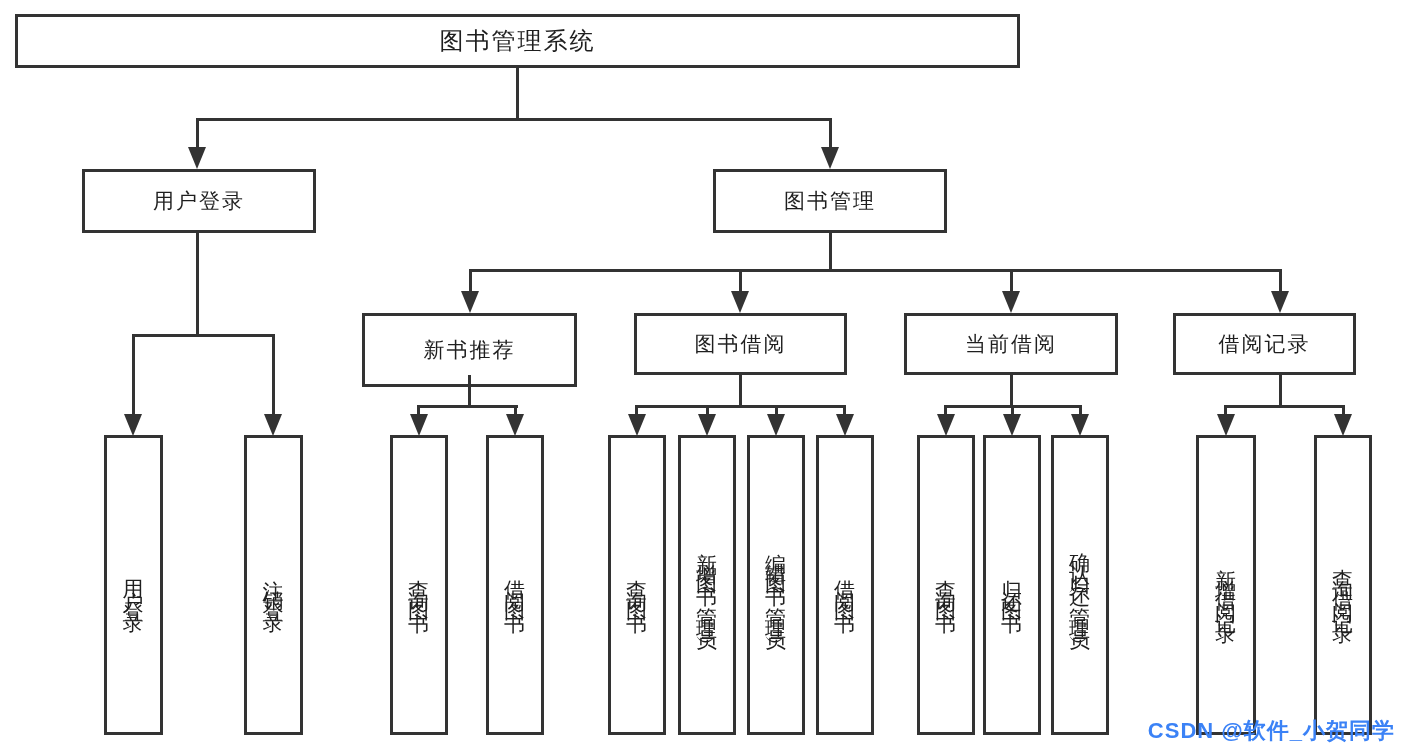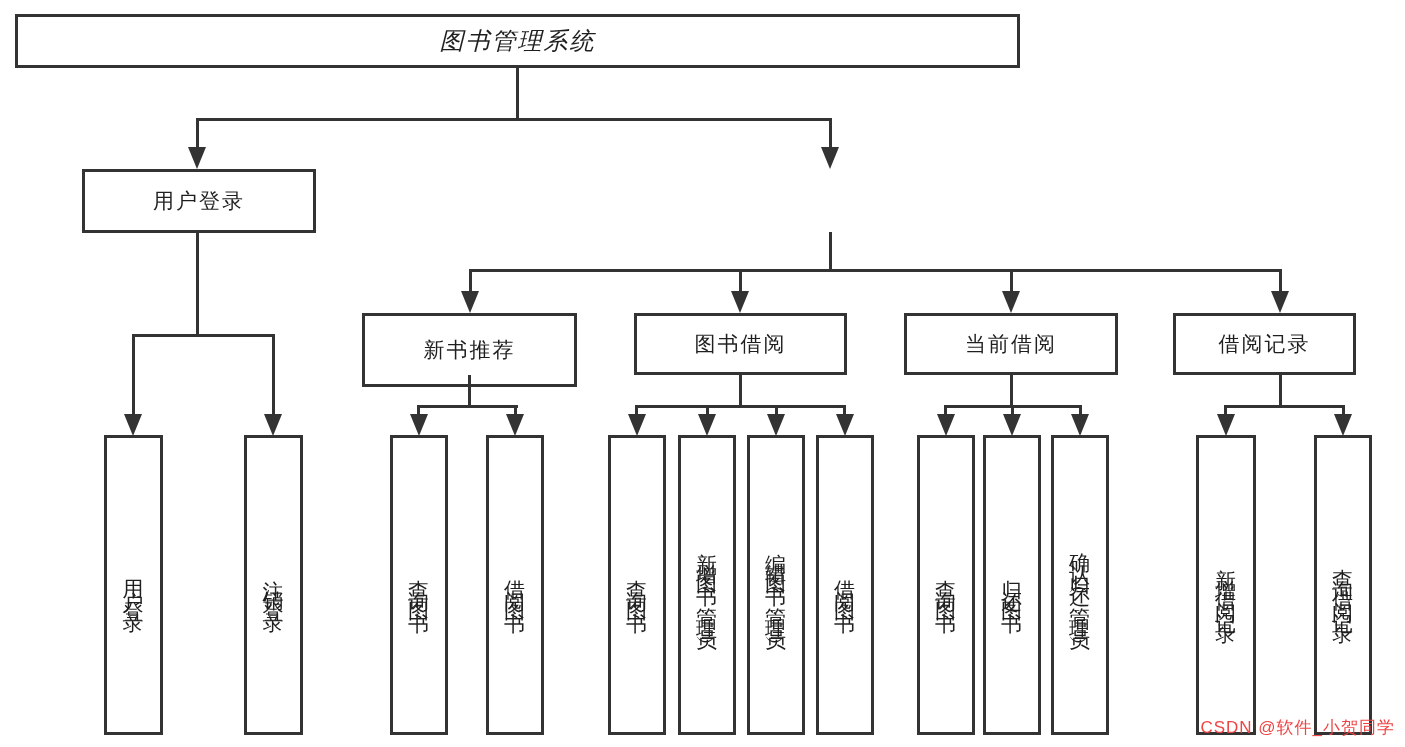--- a/index.html
+++ b/index.html
@@ -7,52 +7,55 @@
     position:relative;width:1405px;height:747px;background:#ffffff;
     font-family:"Liberation Sans",sans-serif;overflow:hidden;
   }
   
   .n{
     position:absolute;border:3px solid #333333;background:#ffffff;
     display:flex;align-items:center;justify-content:center;
     box-sizing:border-box;color:#1f1f1f;
   }
   .n span{font-size:21px;letter-spacing:2px;white-space:nowrap;}
-  .n.rootbox span{font-size:24px;letter-spacing:2px;font-style:italic;}
+  .n.rootbox span{font-size:24px;letter-spacing:2px;}
   
   .n.v span{
     writing-mode:vertical-rl;text-orientation:mixed;
     font-size:21px;letter-spacing:11px;line-height:1;white-space:nowrap;
   }
   
   .l{position:absolute;background:#333333;}
   
   .a{
     position:absolute;width:0;height:0;
     border-left:9px solid transparent;border-right:9px solid transparent;
     border-top:22px solid #333333;
   }
   .watermark{
     position:absolute;top:716px;right:10px;z-index:5;
-    font-size:17px;color:#ef4444;letter-spacing:1px;white-space:nowrap;
+    font-size:22px;color:#3b82f6;letter-spacing:1px;white-space:nowrap;font-weight:bold;
   }
 </style>
 </head>
 <body>
 
 <div class="canvas">
 
   <div class="n rootbox" style="left:15px;top:14px;width:1005px;height:54px">
     <span>图书管理系统</span>
   </div>
 
   <div class="n" style="left:82px;top:169px;width:234px;height:64px">
     <span>用户登录</span>
   </div>
 
+  <div class="n" style="left:713px;top:169px;width:234px;height:64px">
+    <span>图书管理</span>
+  </div>
 
   <div class="n" style="left:362px;top:313px;width:215px;height:74px">
     <span>新书推荐</span>
   </div>
 
   <div class="n" style="left:634px;top:313px;width:213px;height:62px">
     <span>图书借阅</span>
   </div>
 
   <div class="n" style="left:904px;top:313px;width:214px;height:62px">

